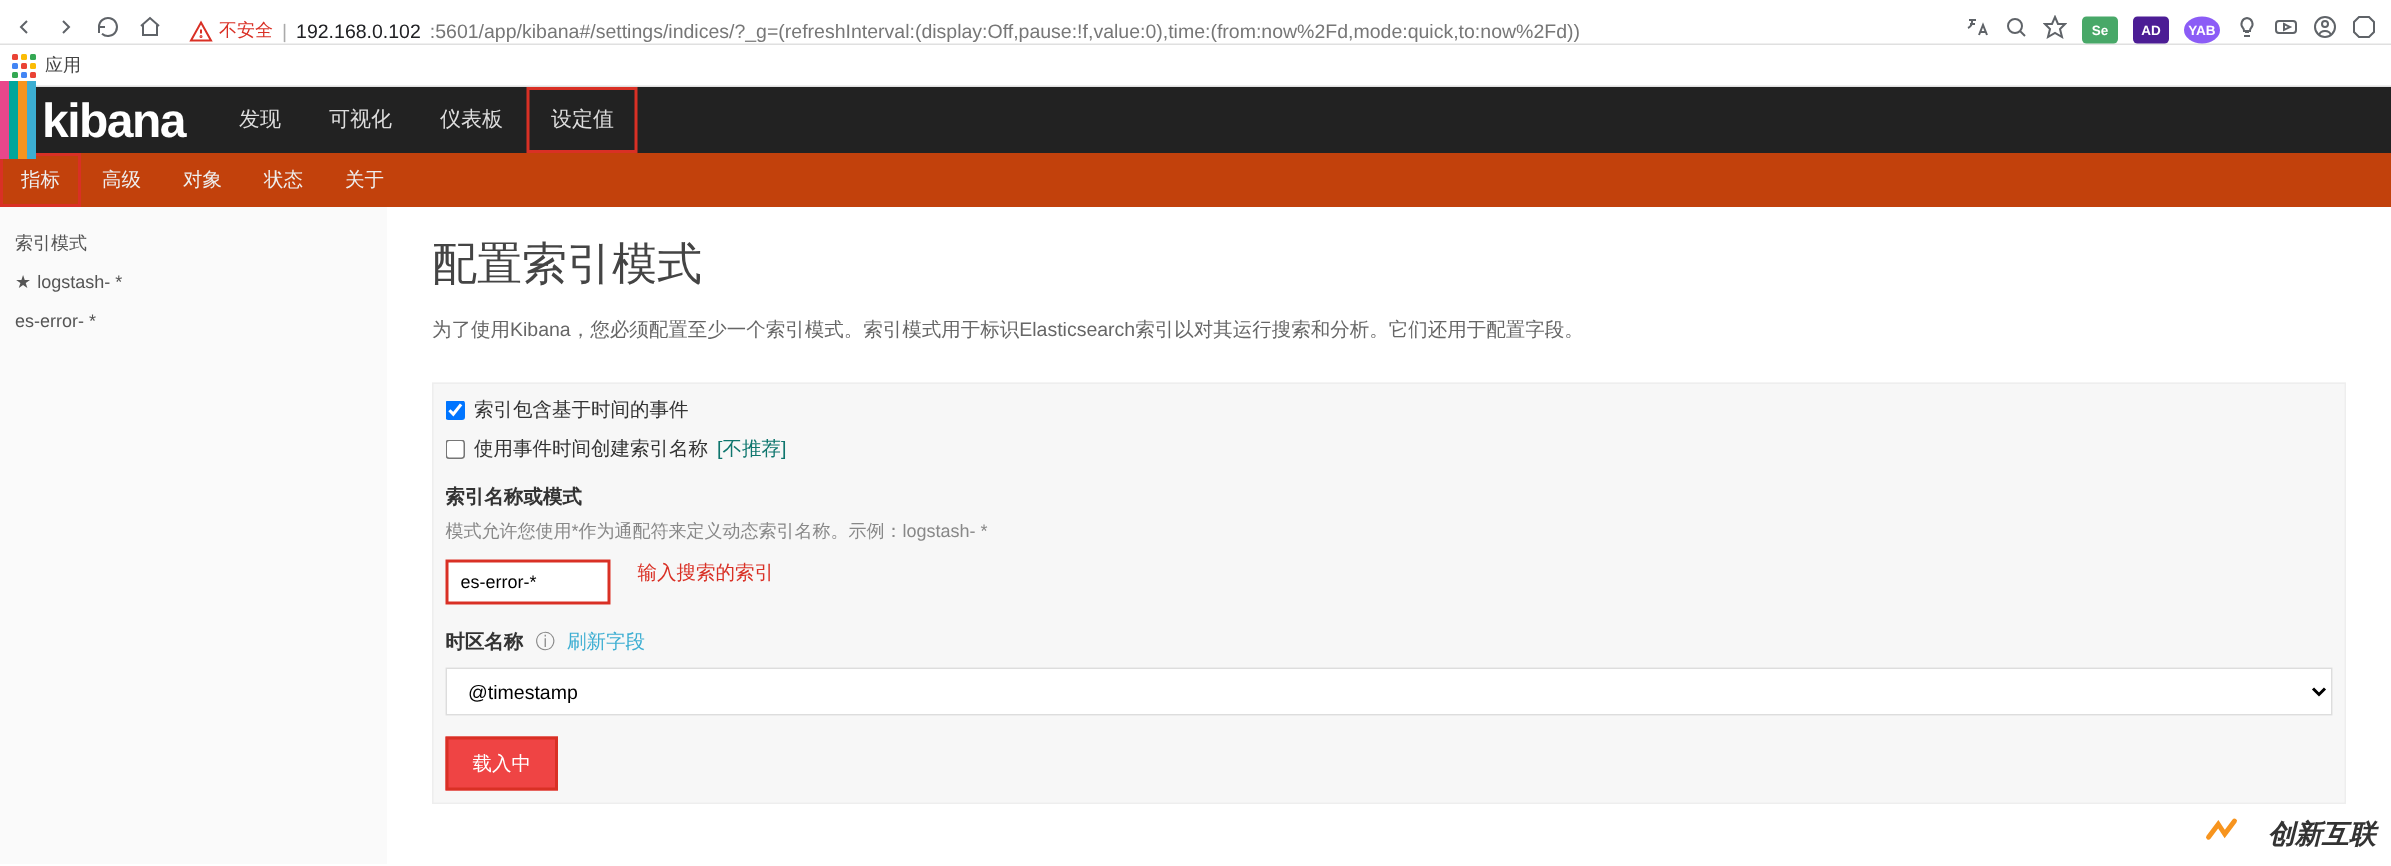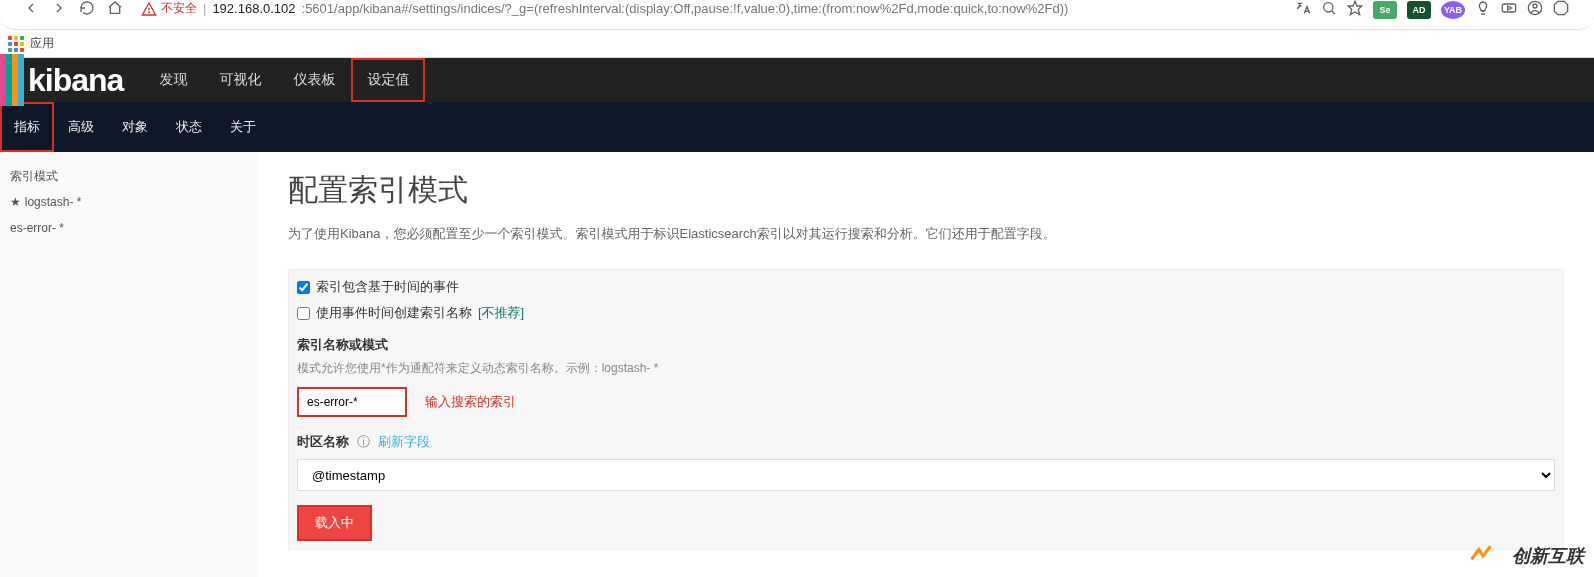--- a/index.html
+++ b/index.html
@@ -1,19 +1,19 @@
 <!DOCTYPE html>
 <html><head>
   <meta charset="utf-8">
   <style>
     * { margin:0; padding:0; box-sizing:border-box; font-family:Arial,"Microsoft YaHei",sans-serif; }
     body { font-size:13px; color:#333; background:#fff; width:1594px; }
 
     
-    .chrome-bar { height:30px; display:flex; align-items:flex-start; padding:0 19px; gap:10px; border-bottom:1px solid #e0e0e0;border-radius:15px; }
+    .chrome-bar { height:30px; display:flex; align-items:flex-end; padding:0 4px; gap:10px; border-bottom:1px solid #e0e0e0; }
     .chrome-bar .nav-icons{display:flex;gap:12px;align-items:center;padding:0 4px}
     .chrome-bar svg{width:16px;height:16px;stroke:#5f6368;fill:none;stroke-width:2}
     .url-zone{flex:1;display:flex;align-items:center;gap:6px;font-size:13px;color:#555;padding-left:4px;overflow:hidden}
     .url-zone .warn{display:flex;align-items:center;gap:4px}
     .url-zone .warn svg{stroke:#d93025}
     .url-host{color:#202124}
     .url-rest{color:#777}
     .chrome-right{display:flex;align-items:center;gap:10px;padding-right:6px}
     .chrome-right .sq{width:24px;height:18px;border-radius:3px;display:flex;align-items:center;justify-content:center;font-size:9px;font-weight:bold;color:#fff}
 
@@ -25,40 +25,40 @@
     .k-top{height:44px;background:#222;display:flex;align-items:center}
     .k-logo{height:52px;display:flex;align-items:center;position:relative;padding-left:28px;padding-right:20px}
     .k-stripes{position:absolute;left:0;top:0;bottom:0;display:flex}
     .k-stripes span{width:6px;height:100%}
     .k-logo-text{font-size:32px;font-weight:bold;color:#fff;letter-spacing:-1px}
     .k-tabs{display:flex;height:100%}
     .k-tab{padding:12px 16px;display:flex;align-items:center;color:#ddd;font-size:14px;cursor:pointer}
     .k-tab.hl{outline:2px solid #d93025;outline-offset:-2px}
 
     
-    .k-sub{height:50px;background:#0f172a;display:flex;align-items:center}
+    .k-sub{height:36px;background:#c2410c;display:flex;align-items:center}
     .k-sub-tab{padding:0 14px;height:100%;display:flex;align-items:center;color:#eee;font-size:13px;cursor:pointer}
     .k-sub-tab.hl{outline:2px solid #d93025;outline-offset:-2px}
 
     
     .k-body{display:flex}
     .k-side{width:258px;background:#fafafa;padding:12px 0;font-size:12px}
     .k-side-h{padding:4px 10px;color:#555}
     .k-side-item{padding:6px 10px;color:#555;display:flex;align-items:center;gap:4px;cursor:pointer}
 
     .k-main{flex:1;padding:18px 30px 40px 30px}
     .page-title{font-size:30px;font-weight:normal;color:#444;margin-bottom:14px}
     .page-desc{font-size:13px;color:#666;margin-bottom:26px}
 
     .form-box{background:#f7f7f7;border:1px solid #eee;padding:8px}
     .chk-row{display:flex;align-items:center;gap:6px;font-size:13px;color:#333;margin-bottom:8px}
     .chk-row .hint{color:#0f766e}
     .field-label{font-weight:bold;color:#333;margin-top:14px;margin-bottom:6px;font-size:13px}
     .field-sub{font-size:12px;color:#888;margin-bottom:10px}
-    .input-row{display:flex;align-items:center;gap:18px}
+    .input-row{display:flex;gap:18px}
     .idx-input{width:110px;height:30px;border:2px solid #d93025;padding:0 8px;font-size:12px;background:#fff}
     .idx-hint{color:#d93025;font-size:13px}
     .tz-row{display:flex;align-items:center;gap:8px;margin:16px 0 8px 0;font-size:13px}
     .tz-row .link{color:#3caed2}
     .tz-select{width:100%;height:32px;border:1px solid #ddd;background:#fff;padding:0 10px;font-size:13px}
     .load-btn{margin-top:14px;display:inline-block;background:#ef4444;color:#fff;border:2px solid #d93025;padding:7px 16px;font-size:13px;cursor:pointer}
 
     .brand-badge{position:fixed;right:10px;bottom:8px;display:flex;align-items:center;gap:18px;font-size:18px;font-weight:bold;color:#333;font-style:italic}
     .brand-badge svg{width:26px;height:26px}
     
@@ -102,21 +102,21 @@
           <path d="M4 5h7M7 5v2c0 3-2 5-4 6M5 9h5M14 20l4-10 4 10M15 17h6"></path>
         </svg></span>
     <span><svg viewBox="0 0 24 24">
           <circle cx="11" cy="11" r="7"></circle>
           <line x1="21" y1="21" x2="16" y2="16"></line>
         </svg></span>
     <span><svg viewBox="0 0 24 24">
           <polygon points="12 2 15 9 22 9 17 14 19 22 12 18 5 22 7 14 2 9 9 9"></polygon>
         </svg></span>
     <span class="sq" style="background:#48a868">Se</span>
-    <span class="sq" style="background:#14532d">AD</span>
+    <span class="sq" style="background:#4c1d95">AD</span>
     <span class="sq" style="background:#8b5cf6;border-radius:50%">YAB</span>
     <span><svg viewBox="0 0 24 24">
           <path d="M9 21h6M10 17h4M12 3a6 6 0 0 1 4 10c-1 1-1 2-1 3H9c0-1 0-2-1-3a6 6 0 0 1 4-10z"></path>
         </svg></span>
     <span><svg viewBox="0 0 24 24" fill="#ff0000" stroke="none">
           <rect x="2" y="6" width="20" height="12" rx="3"></rect>
           <polygon points="10 9 16 12 10 15" fill="#fff"></polygon>
         </svg></span>
     <span><svg viewBox="0 0 24 24">
           <circle cx="12" cy="12" r="10"></circle>

